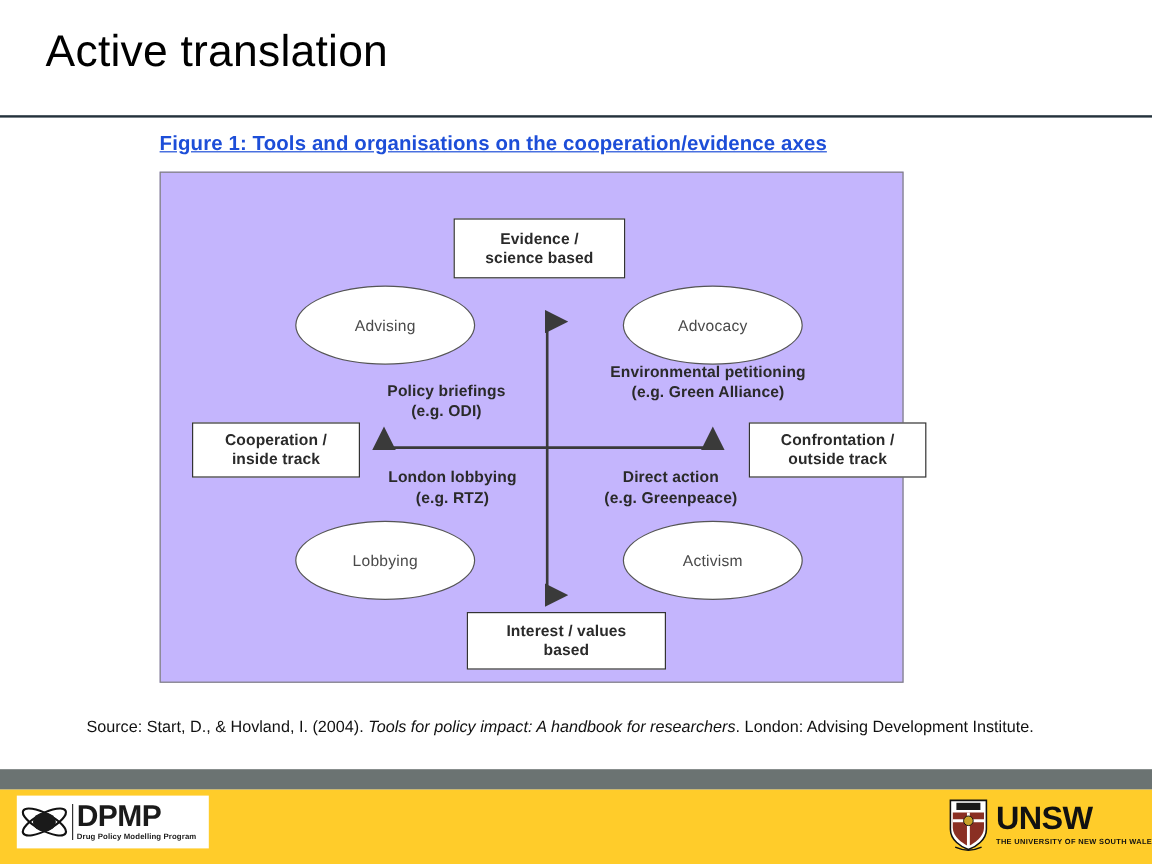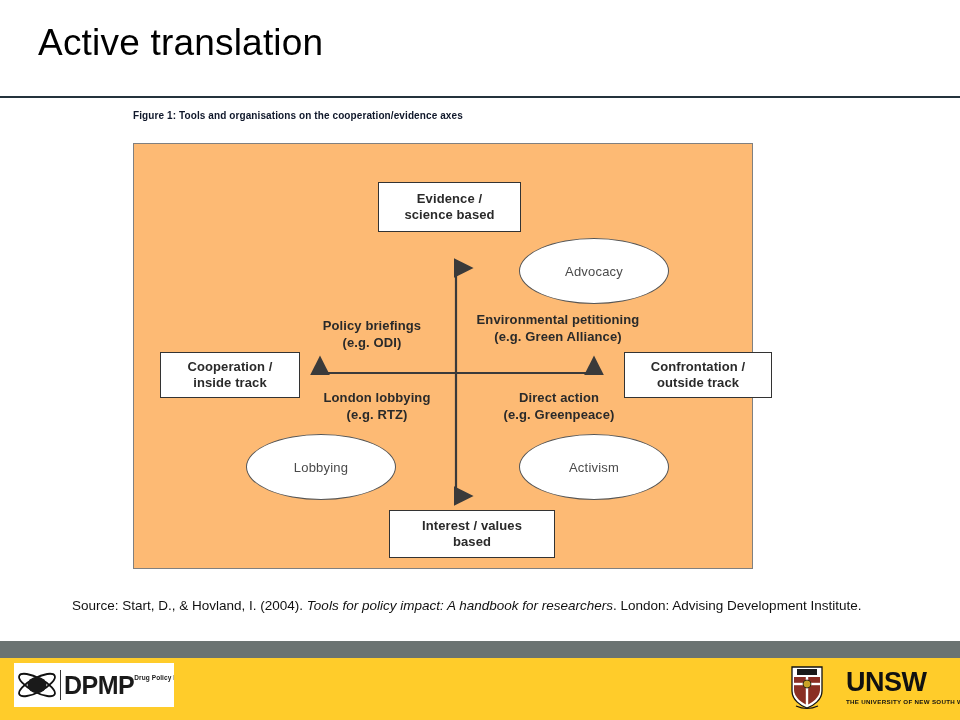--- a/index.html
+++ b/index.html
@@ -41,34 +41,35 @@
     position: absolute;
     left: 0;
     top: 100px;
     width: 960px;
     height: 495px;
   }
   .figure-caption {
     position: absolute;
     left: 133px;
     top: 10px;
-    font-size: 10px;
-    font-weight: bold;
-    color: #0f172a;
+    font-size: 17px;
+    font-weight: bold;
+    color: #1d4ed8;
     letter-spacing: 0.1px;
     white-space: nowrap;
+    text-decoration: underline;
   }
   .figure-box {
     position: absolute;
     left: 133px;
     top: 43px;
     width: 620px;
     height: 426px;
     border: 1.5px solid #808080;
-    background: #fdba74;
+    background: #c4b5fd;
     box-sizing: border-box;
   }
 
   
   .dg {
     position: absolute;
     left: 0;
     top: 0;
     width: 100%;
     height: 100%;
@@ -129,21 +130,21 @@
     position: absolute;
     text-align: center;
     font-size: 13px;
     font-weight: bold;
     color: #2a2a2a;
     line-height: 1.3;
     letter-spacing: 0.1px;
     white-space: nowrap;
   }
   .q-policy      { left: 168px; top: 174px; width: 140px; }
-  .q-environment { left: 324px; top: 168px; width: 200px; }
+  .q-environment { left: 324px; top: 158px; width: 200px; padding-left: 32px; }
   .q-company     { left: 168px; top: 246px; width: 150px; }
   .q-direct      { left: 330px; top: 246px; width: 190px; }
 
   
   .source-note {
     position: absolute;
     left: 72px;
     top: 596px;
     width: 828px;
     font-size: 13.5px;
@@ -190,21 +191,21 @@
   }
   .dpmp-divider {
     width: 1px;
     height: 30px;
     background: #333333;
     flex: 0 0 1px;
     margin: 0 3px 0 0;
   }
   .dpmp-text {
     display: flex;
-    flex-direction: row;
+    flex-direction: column;
     justify-content: center;
     line-height: 1;
   }
   .dpmp-main {
     font-size: 25px;
     font-weight: bold;
     color: #1a1a1a;
     letter-spacing: -0.5px;
   }
   .dpmp-sub {
@@ -218,21 +219,20 @@
 
   
   .unsw-logo {
     position: absolute;
     left: 790px;
     top: 658px;
     width: 162px;
     height: 58px;
     display: flex;
     align-items: center;
-    gap: 16px;
   }
   .unsw-crest {
     width: 34px;
     height: 46px;
     flex: 0 0 34px;
     position: relative;
     margin-right: 6px;
   }
   .unsw-text {
     display: flex;
@@ -310,20 +310,23 @@
         </span>
       </div>
 
       <div class="anchor-box box-cooperation">
         <span>
           <span>Cooperation /</span><br>
           <span>inside track</span>
         </span>
       </div>
 
+      <div class="ellipse el-advising">
+        <span>Advising</span>
+      </div>
       <div class="ellipse el-advocacy">
         <span>Advocacy</span>
       </div>
       <div class="ellipse el-lobbying">
         <span>Lobbying</span>
       </div>
       <div class="ellipse el-activism">
         <span>Activism</span>
       </div>
 

